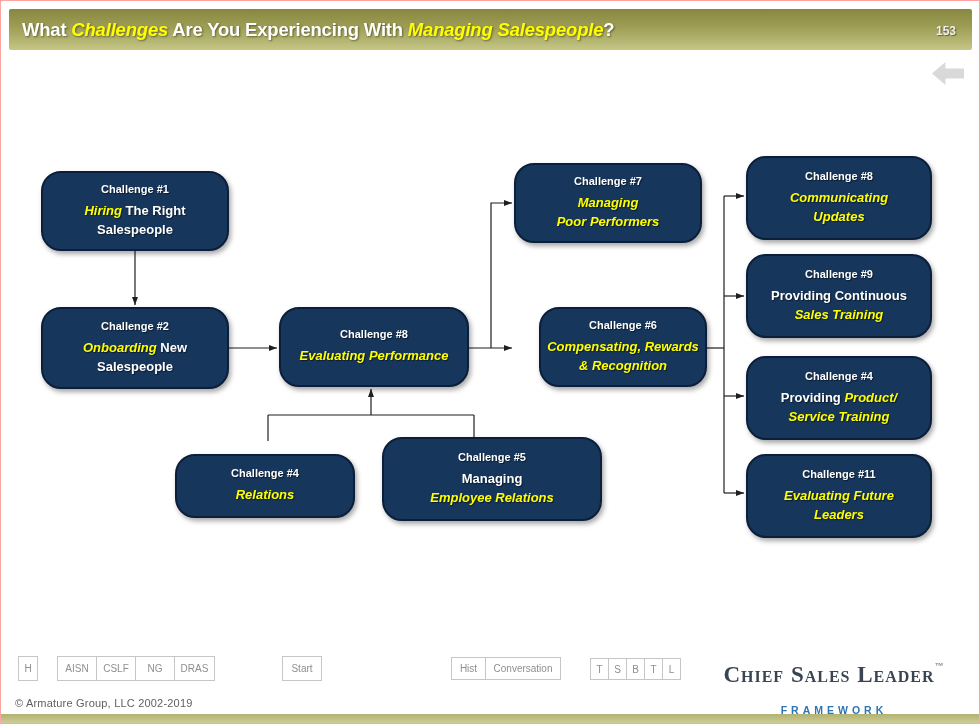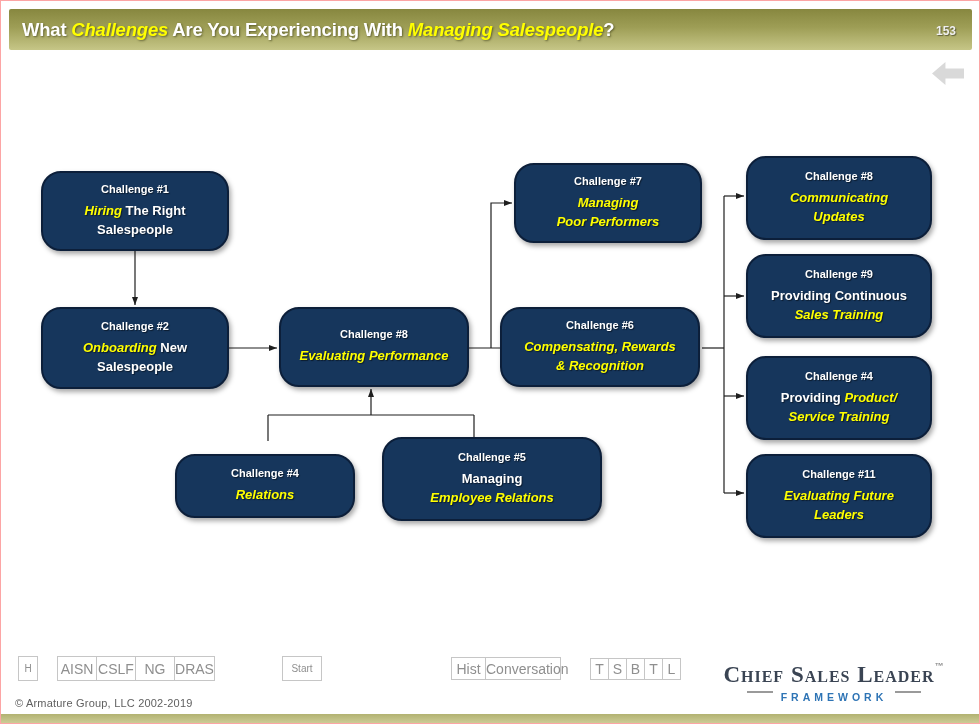--- a/index.html
+++ b/index.html
@@ -32,31 +32,31 @@
           text-shadow:1px 1px 1px rgba(0,0,0,.5);}
   .bbody{font-size:13px;font-weight:bold;line-height:1.45;
          text-shadow:1px 1px 1px rgba(0,0,0,.5);}
 
   
   .fbtn{position:absolute;box-sizing:border-box;background:#ffffff;border:1px solid #c6c6c6;
         color:#8f8f8f;font-size:10px;font-family:"Liberation Sans",sans-serif;
         text-align:center;padding:0;cursor:pointer;}
   .btn-group{position:absolute;display:flex;}
   .btn-group .cell{box-sizing:border-box;background:#fff;border:1px solid #c6c6c6;
-        color:#8f8f8f;font-size:14px;text-align:center;margin-left:-1px;cursor:pointer;
+        color:#8f8f8f;font-size:10px;text-align:center;margin-left:-1px;cursor:pointer;
         font-family:"Liberation Sans",sans-serif;padding:0;}
   .btn-group .cell:first-child{margin-left:0;}
   .copyright{position:absolute;left:14px;top:696px;font-size:11px;color:#5f5f5f;
              letter-spacing:0.2px;}
   .logo{position:absolute;left:720px;top:661px;width:226px;text-align:center;
         font-family:"Liberation Serif",serif;}
   .logo-name{font-variant:small-caps;font-weight:bold;font-size:23px;color:#3a4453;
              letter-spacing:1px;line-height:1.1;white-space:nowrap;}
   .logo-tm{font-size:9px;vertical-align:top;color:#8a8a8a;font-family:"Liberation Sans",sans-serif;}
-  .logo-sub{margin-top:4px;display:flex;align-items:flex-start;justify-content:center;gap:8px;}
+  .logo-sub{margin-top:17px;display:flex;align-items:flex-end;justify-content:center;gap:8px;text-decoration:underline;}
   .logo-sub-text{color:#2E74B5;font-family:"Liberation Sans",sans-serif;font-weight:bold;
                  font-size:10.5px;letter-spacing:4px;}
   .dash{width:26px;height:1.5px;background:#9a9a9a;}
 
   .bottom-strip{position:absolute;left:0;bottom:0;width:100%;height:9px;
                 background:linear-gradient(to bottom,#b2b271,#cccc96);}
 </style>
 </head>
 <body>
 
@@ -106,21 +106,21 @@
     <div class="bbody"><span class="em">Evaluating Performance</span></div>
   </div>
   <div class="cbox" style="left:174px;top:453px;width:180px;height:64px">
     <div class="btitle">Challenge #4</div>
     <div class="bbody"><span class="em">Relations</span></div>
   </div>
   <div class="cbox" style="left:381px;top:436px;width:220px;height:84px">
     <div class="btitle">Challenge #5</div>
     <div class="bbody"><span>Managing</span><br><span class="em">Employee Relations</span></div>
   </div>
-  <div class="cbox" style="left:499px;top:306px;width:200px;height:80px">
+  <div class="cbox" style="left:538px;top:306px;width:168px;height:80px">
     <div class="btitle">Challenge #6</div>
     <div class="bbody"><span class="em">Compensating, Rewards</span><br><span class="em">&amp; Recognition</span></div>
   </div>
   <div class="cbox" style="left:513px;top:162px;width:188px;height:80px">
     <div class="btitle">Challenge #7</div>
     <div class="bbody"><span class="em">Managing</span><br><span class="em">Poor Performers</span></div>
   </div>
   <div class="cbox" style="left:745px;top:155px;width:186px;height:84px">
     <div class="btitle">Challenge #8</div>
     <div class="bbody"><span class="em">Communicating</span><br><span class="em">Updates</span></div>

